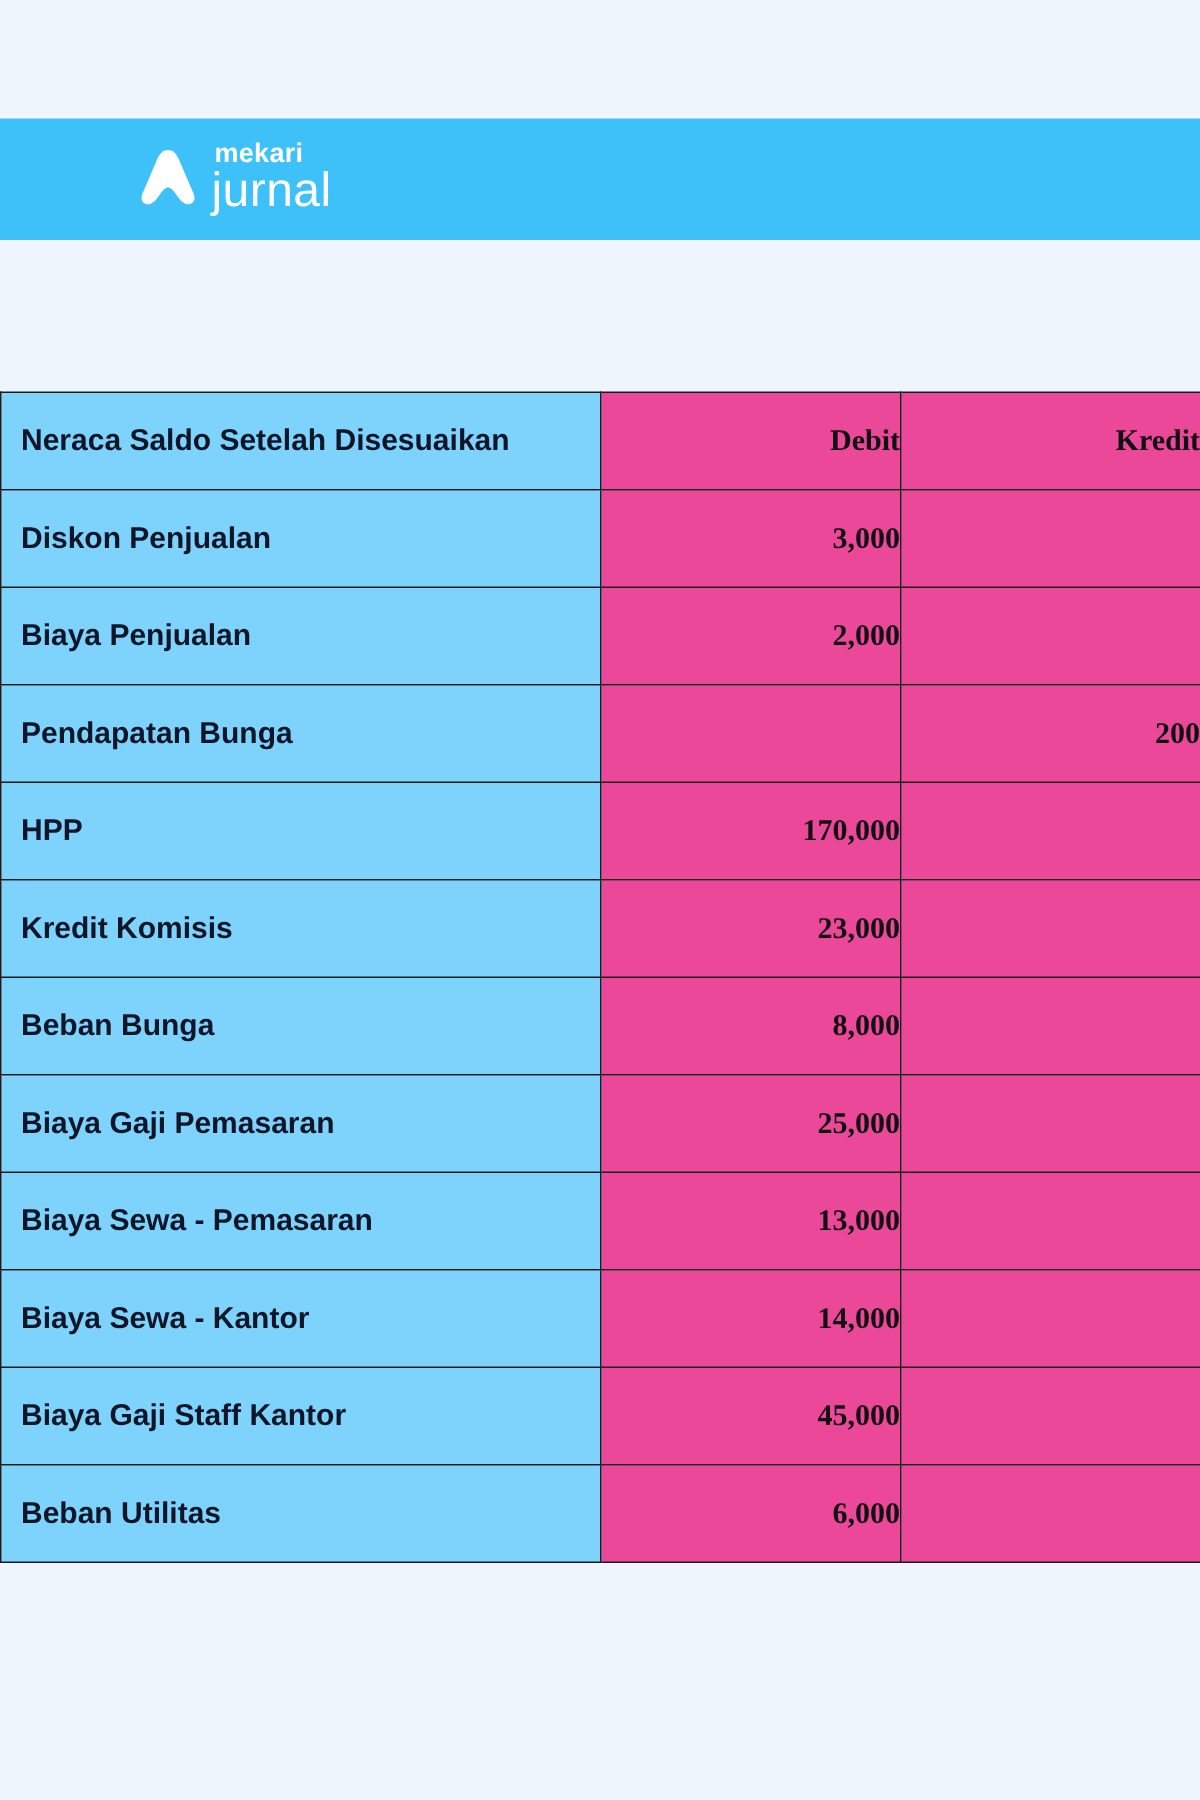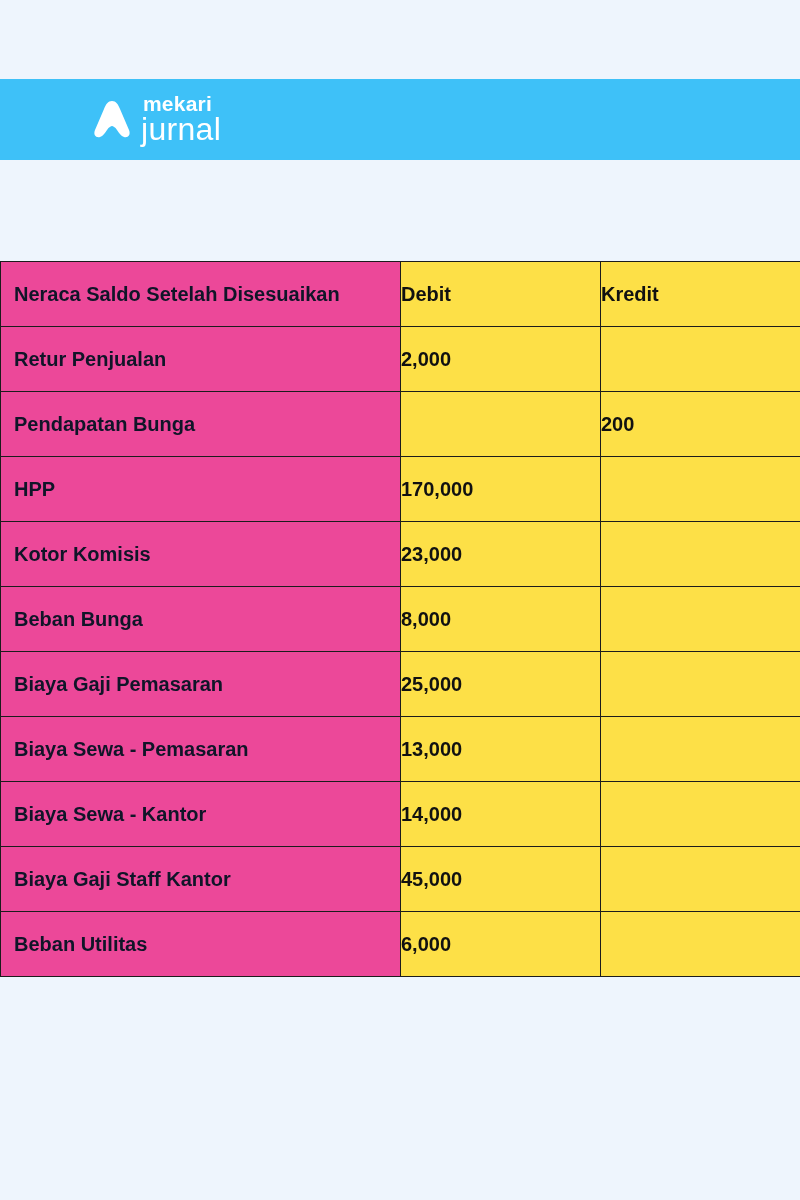--- a/index.html
+++ b/index.html
@@ -34,21 +34,21 @@
       height: 40px;
       margin-right: 10px;
     }
     .logo-text {
       display: flex;
       flex-direction: column;
       color: #ffffff;
       line-height: 1;
     }
     .logo-small {
-      font-size: 21px;
+      font-size: 18px;
       font-weight: bold;
       letter-spacing: 0.2px;
       margin-left: 2px;
     }
     .logo-big {
       font-size: 32px;
       font-weight: normal;
       letter-spacing: 0.3px;
       margin-top: -1px;
     }
@@ -65,29 +65,30 @@
     }
     td {
       border: 1.5px solid #1c1c1c;
       height: 64px;
       font-size: 20px;
       font-weight: bold;
       color: #101528;
       padding: 0;
     }
     td.label {
-      background: #ec4899;
+      background: #7dd3fc;
       padding-left: 13px;
       width: 386px;
     }
     td.num {
-      background: #fde047;
-      text-align: left;
+      background: #ec4899;
+      text-align: right;
       width: 199px;
       color: #111111;
+      font-family: Liberation Serif, serif;
     }
   </style>
 </head>
 <body>
 
 <div class="banner">
   <div class="logo">
     <svg class="logo-mark" viewBox="0 0 38 40">
       <path d="M19 2 C23 2 25 5 27 10 L36 31 C38 36 35 39 31 38 C28 37 26 34 24 31 C22 28 20 27 19 27 C18 27 16 28 14 31 C12 34 10 37 7 38 C3 39 0 36 2 31 L11 10 C13 5 15 2 19 2 Z" fill="#ffffff"></path>
     </svg>
@@ -100,36 +101,41 @@
 
 <div class="table-wrap">
   <table>
     <tbody>
         <tr>
       <td class="label">Neraca Saldo Setelah Disesuaikan</td>
       <td class="num">Debit</td>
       <td class="num">Kredit</td>
     </tr>
     <tr>
-      <td class="label">Retur Penjualan</td>
+      <td class="label">Diskon Penjualan</td>
+      <td class="num">3,000</td>
+      <td class="num"></td>
+    </tr>
+    <tr>
+      <td class="label">Biaya Penjualan</td>
       <td class="num">2,000</td>
       <td class="num"></td>
     </tr>
     <tr>
       <td class="label">Pendapatan Bunga</td>
       <td class="num"></td>
       <td class="num">200</td>
     </tr>
     <tr>
       <td class="label">HPP</td>
       <td class="num">170,000</td>
       <td class="num"></td>
     </tr>
     <tr>
-      <td class="label">Kotor Komisis</td>
+      <td class="label">Kredit Komisis</td>
       <td class="num">23,000</td>
       <td class="num"></td>
     </tr>
     <tr>
       <td class="label">Beban Bunga</td>
       <td class="num">8,000</td>
       <td class="num"></td>
     </tr>
     <tr>
       <td class="label">Biaya Gaji Pemasaran</td>

